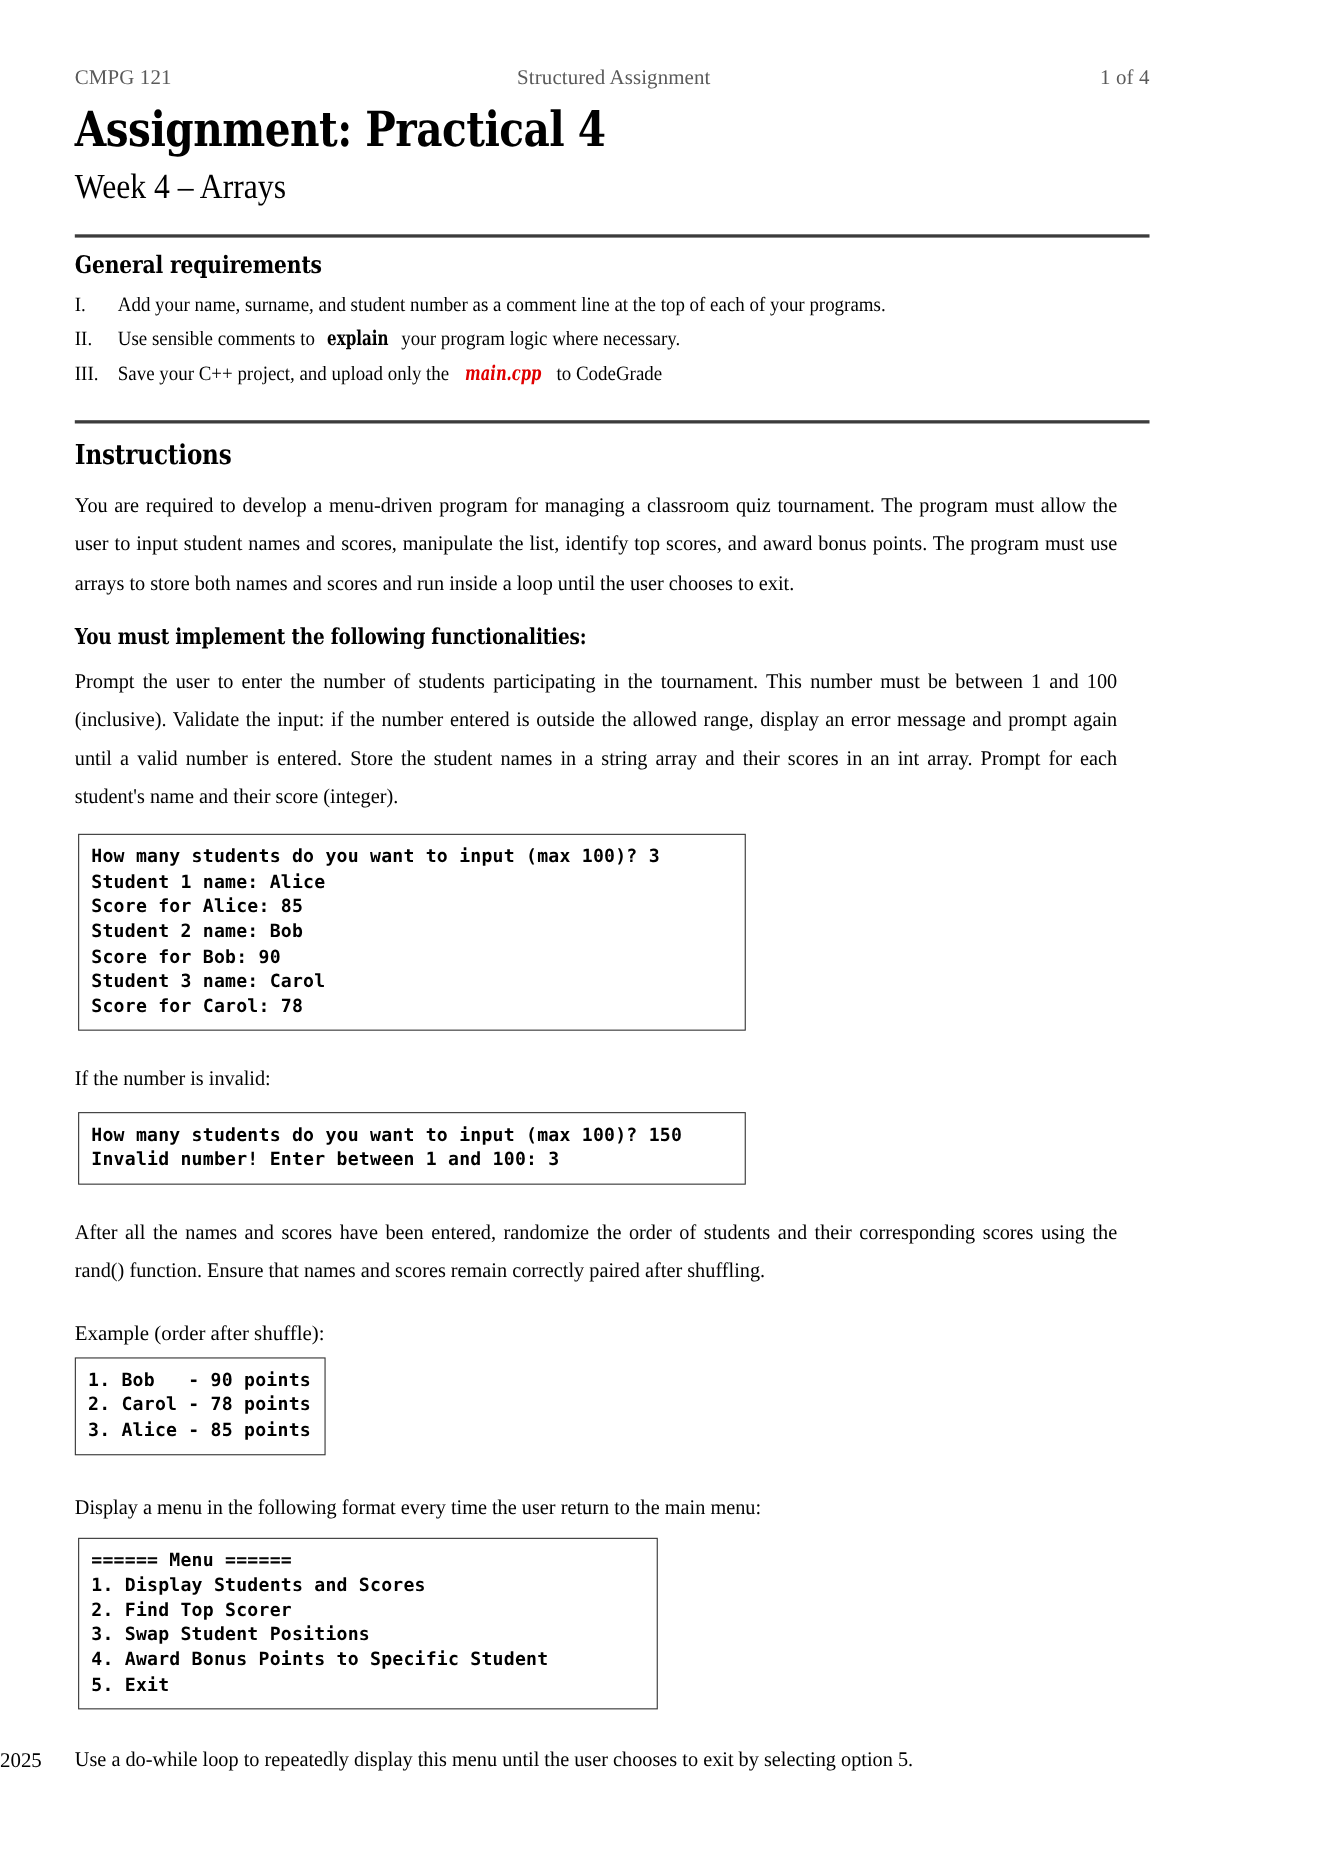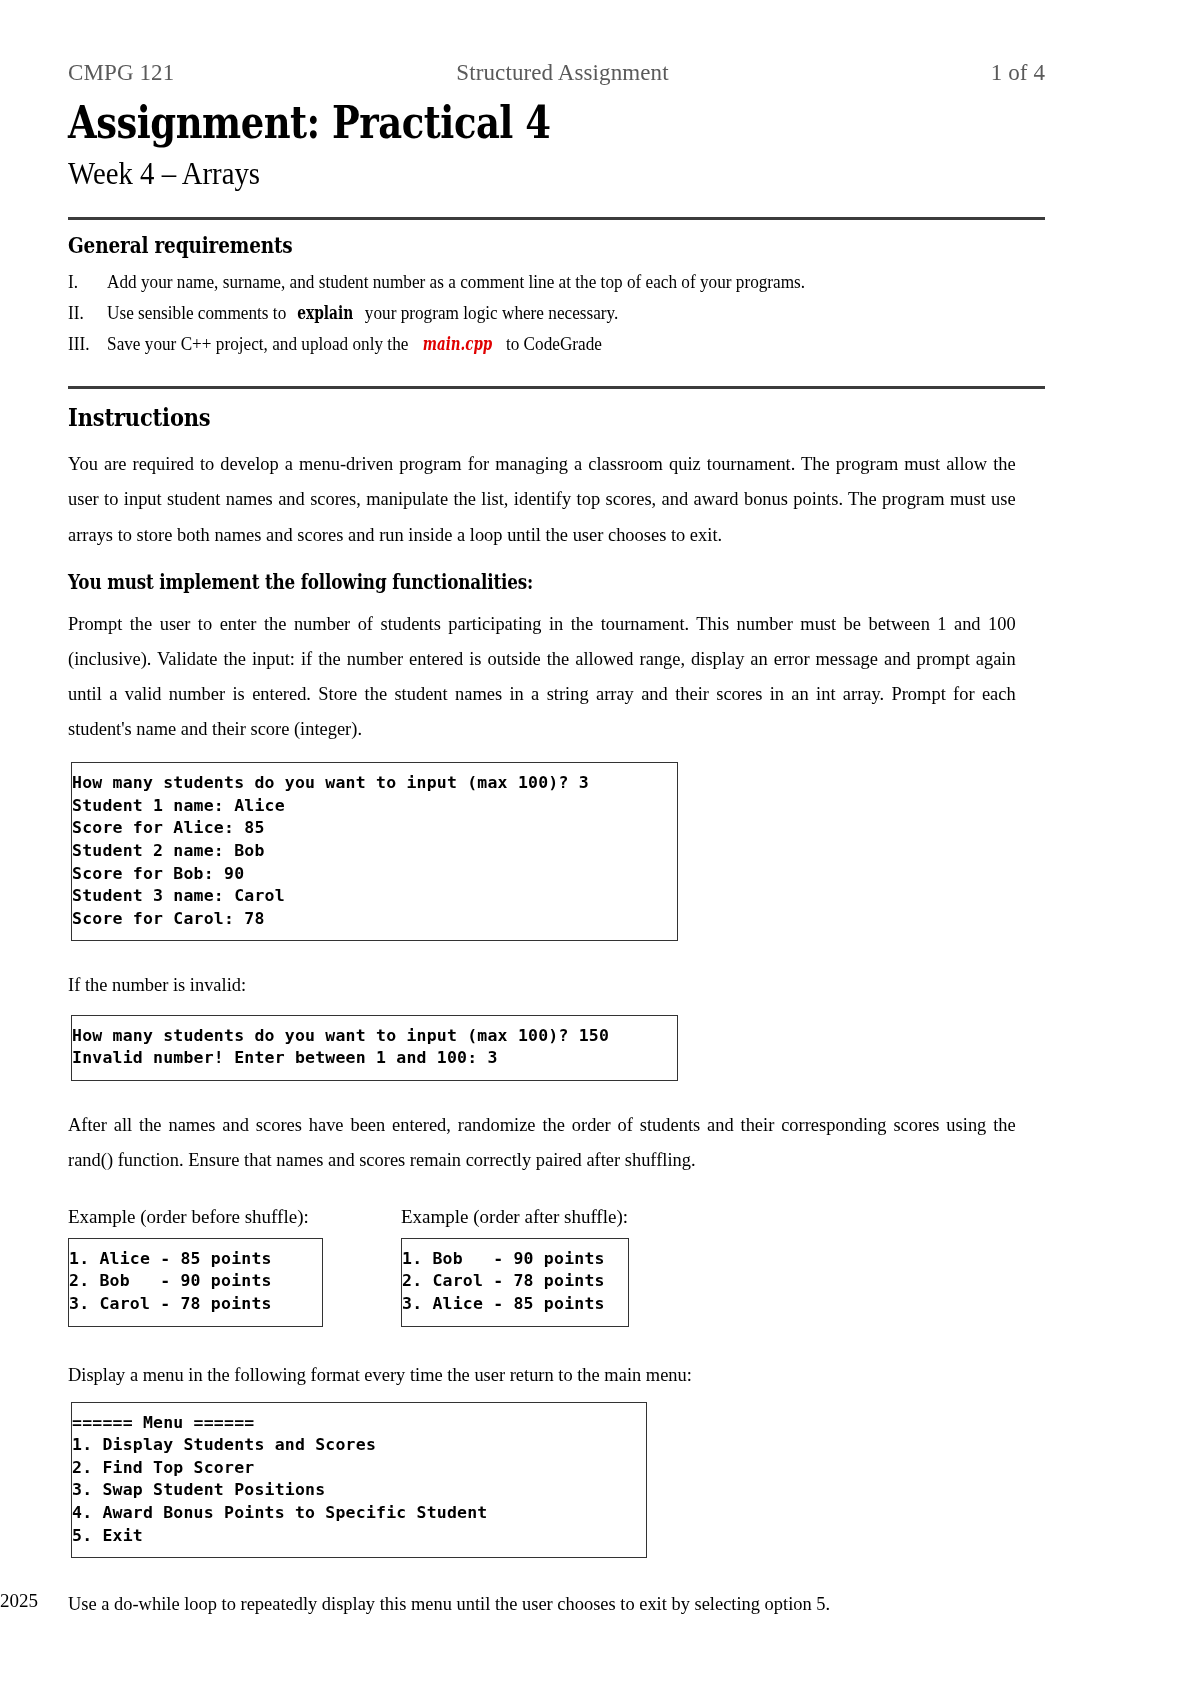--- a/index.html
+++ b/index.html
@@ -19,21 +19,21 @@
     background: #ffffff;
     box-sizing: border-box;
     padding: 60px 155px 0 68px;
     overflow: hidden;
   }
 
   
   .runhead {
     display: flex;
     align-items: baseline;
-    font-size: 23px;
+    font-size: 19px;
     color: #5a5a5a;
     letter-spacing: 0.1px;
     margin: 0 0 4px 0;
     gap: 40px;
   }
   .runhead .rh-left   { flex: 0 0 auto; }
   .runhead .rh-center { flex: 1 1 auto; text-align: center; margin-left: -40px;}
   .runhead .rh-right  { flex: 0 0 auto; }
 
   
@@ -124,37 +124,37 @@
     transform: scaleX(0.97);
     transform-origin: left top;
   }
   p.body.nojust { text-align: left; }
   p.tightgap { margin-top: 12px; }
 
   
   .console {
     border: 1.6px solid #333333;
     box-sizing: border-box;
-    padding: 9px 10px 10px 0;
+    padding: 9px 10px 10px 11px;
     margin: 16px 0 0 3px;
     background: #ffffff;
   }
   .console pre {
     margin: 0;
     font-family: "DejaVu Sans Mono", "Liberation Mono", monospace;
     font-weight: bold;
     font-size: 16.5px;
     line-height: 1.37;
     letter-spacing: 0.2px;
     white-space: pre;
     color: #000000;
   }
   .console.w-main   { width: 607px; }
   .console.w-invalid{ width: 607px; margin-top: 12px; }
-  .console.w-menu   { width: 576px; margin-top: 10px; }
+  .console.w-menu   { width: 527px; margin-top: 10px; }
   .console.w-small  { width: 255px; margin: 8px 0 0 0; }
   .console.w-small2 { width: 228px; margin: 8px 0 0 0; }
 
   
   .examples {
     display: flex;
     margin-top: 28px;
   }
   .examples .col-left  { width: 333px; }
   .examples .col-right { width: 333px; }
@@ -230,28 +230,20 @@
   <p class="body nojust" style="margin-top:26px;">If the number is invalid:</p>
 
   <div class="console w-invalid">
     <pre>How many students do you want to input (max 100)? 150
 Invalid number! Enter between 1 and 100: 3</pre>
   </div>
 
   <p class="body" style="margin-top:26px;">After all the names and scores have been entered, randomize the order of students and their corresponding scores using the rand() function.  Ensure that names and scores remain correctly paired after shuffling.</p>
 
   <div class="examples">
-    <div class="col-left">
-      <div class="ex-caption">Example (order before shuffle):</div>
-      <div class="console w-small">
-        <pre>1. Alice - 85 points
-2. Bob   - 90 points
-3. Carol - 78 points</pre>
-      </div>
-    </div>
     <div class="col-right">
       <div class="ex-caption">Example (order after shuffle):</div>
       <div class="console w-small2">
         <pre>1. Bob   - 90 points
 2. Carol - 78 points
 3. Alice - 85 points</pre>
       </div>
     </div>
   </div>
 

